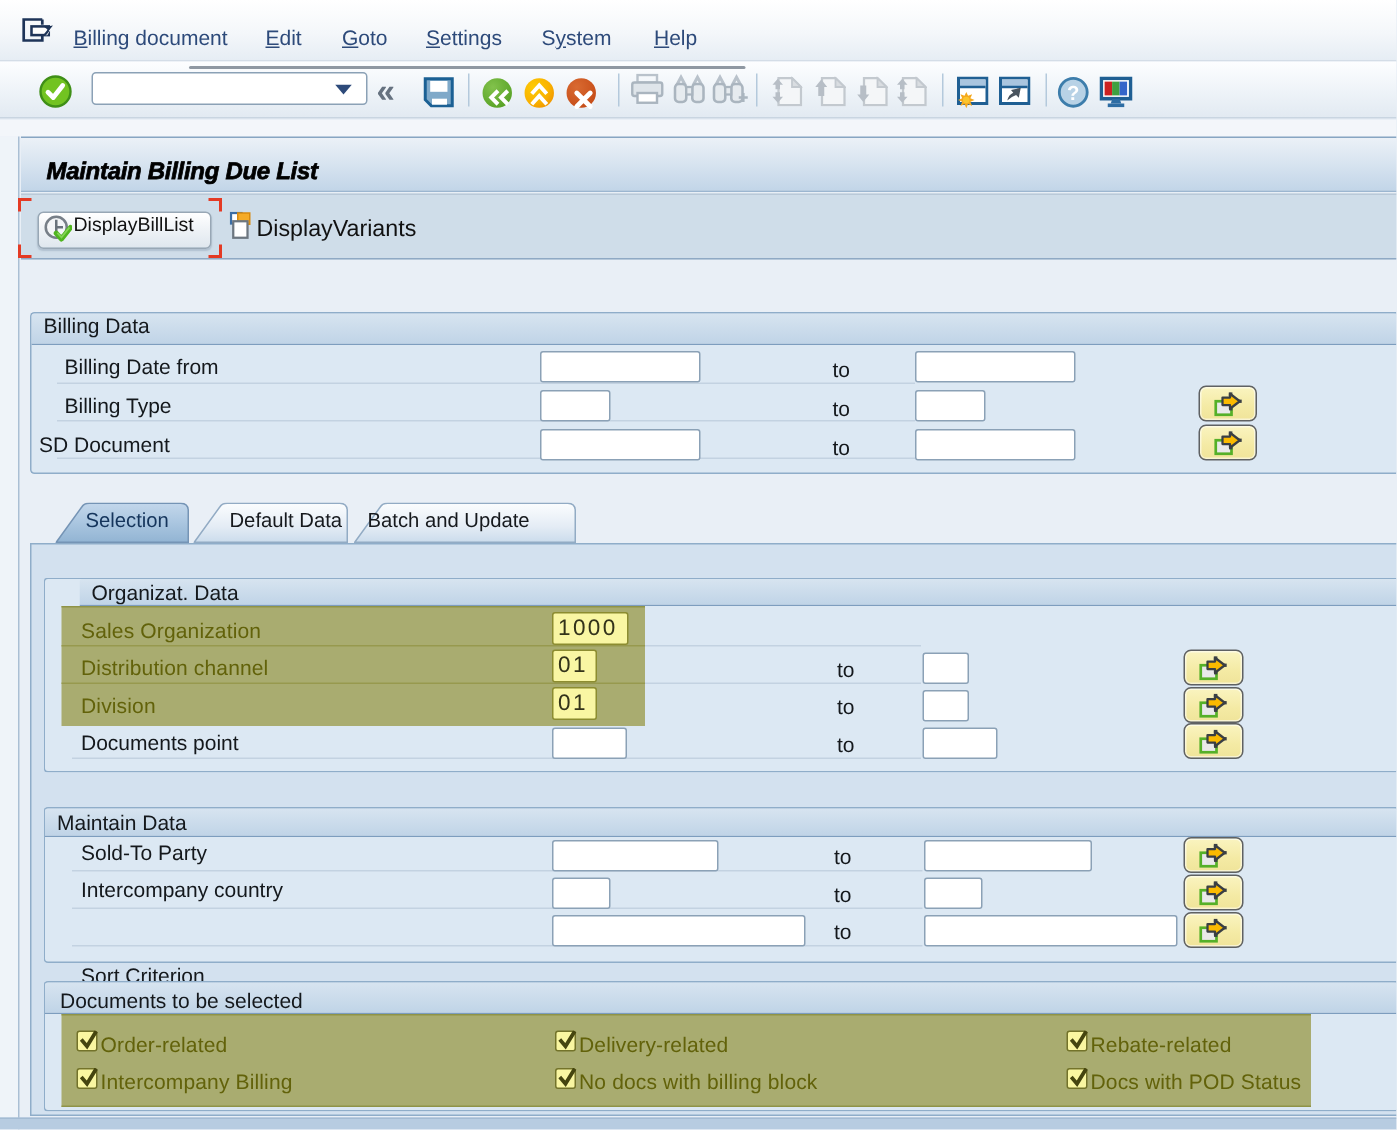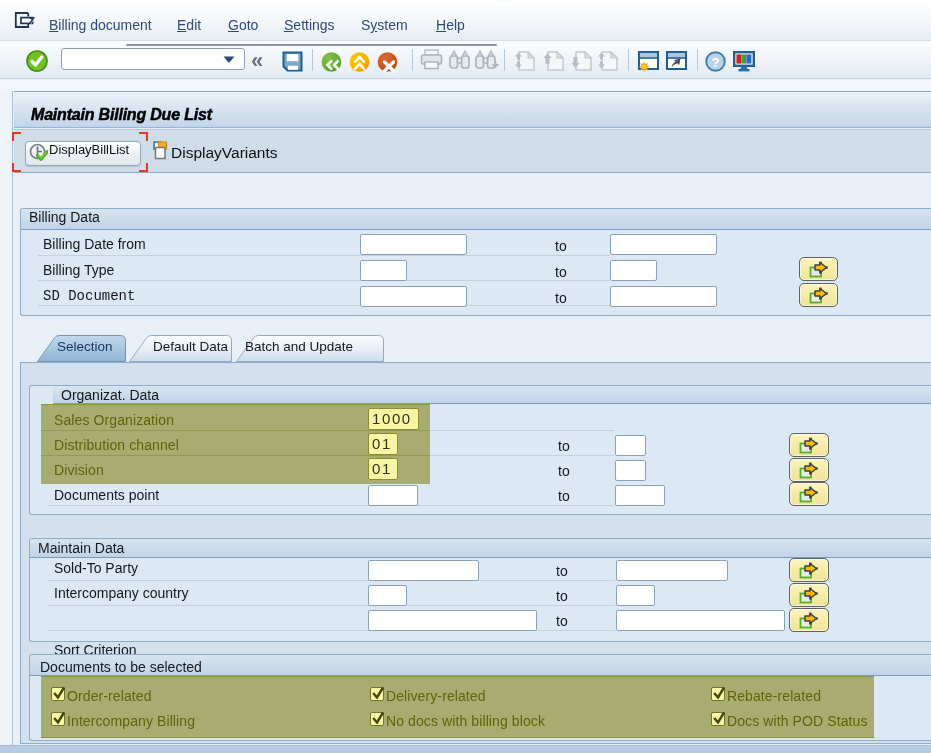--- a/index.html
+++ b/index.html
@@ -245,21 +245,21 @@
 <div class="grp" style="left:20px;top:208px;width:911px;height:108px;border-right:none;border-radius:3px 0 0 3px;">
   <div class="grph" style="height:21px;">
       <span>Billing Data</span>
     </div>
 </div>
 <div class="rline" style="left:38px;top:255px;width:572px;"></div>
 <div class="rline" style="left:38px;top:280px;width:572px;"></div>
 <div class="rline" style="left:38px;top:305px;width:572px;"></div>
 <div class="lbl" style="left:43px;top:236px;">Billing Date from</div>
 <div class="lbl" style="left:43px;top:262px;">Billing Type</div>
-<div class="lbl" style="left:43px;top:288px;font-family:Liberation Mono, monospace;">SD Document</div>
+<div class="lbl" style="left:26px;top:288px;">SD Document</div>
 <div class="inp" style="left:360px;top:234px;width:107px;height:21px;"></div>
 <div class="inp" style="left:610px;top:234px;width:107px;height:21px;"></div>
 <div class="to" style="left:555px;top:238px;">to</div>
 <div class="inp" style="left:360px;top:260px;width:47px;height:21px;"></div>
 <div class="inp" style="left:610px;top:260px;width:47px;height:21px;"></div>
 <div class="to" style="left:555px;top:264px;">to</div>
 <div class="inp" style="left:360px;top:286px;width:107px;height:21px;"></div>
 <div class="inp" style="left:610px;top:286px;width:107px;height:21px;"></div>
 <div class="to" style="left:555px;top:290px;">to</div>
 <div class="msbtn" style="left:799px;top:257px;">

